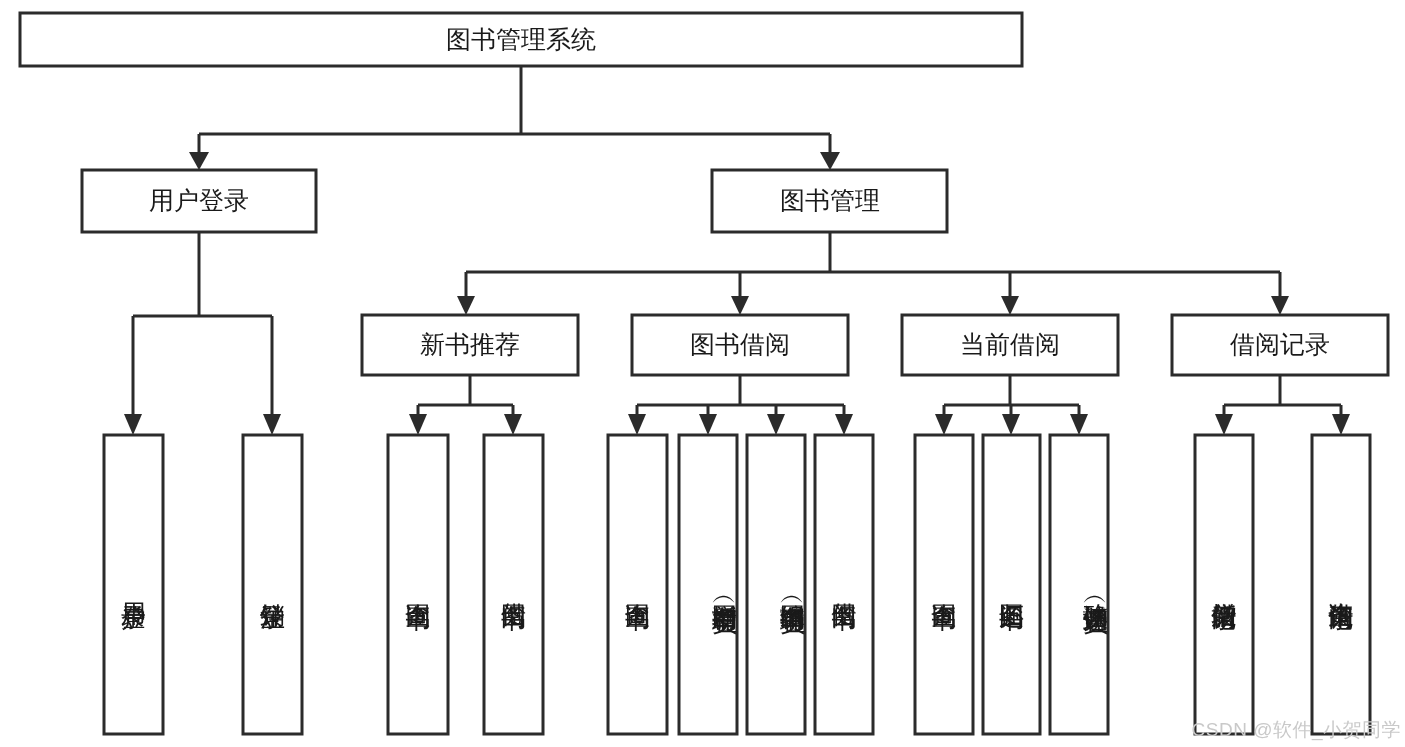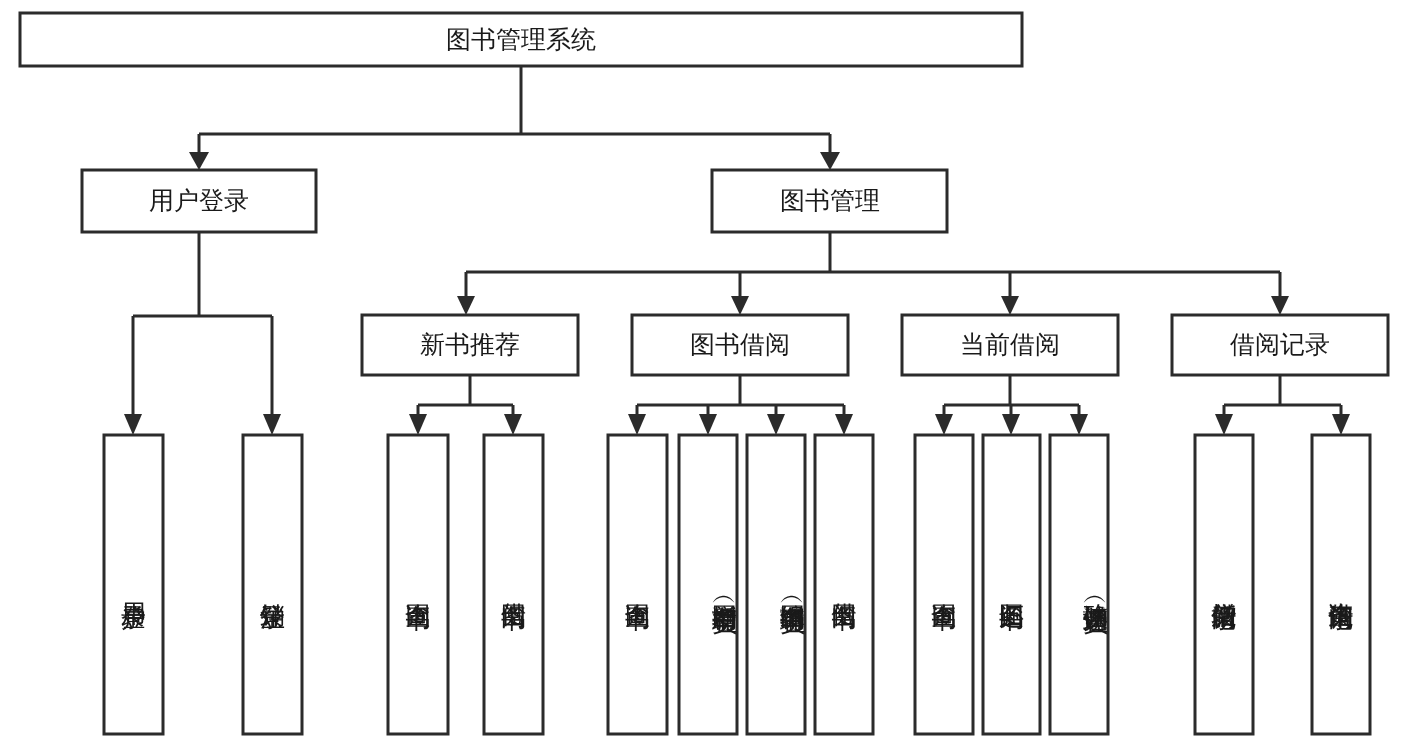--- a/index.html
+++ b/index.html
@@ -210,14 +210,15 @@
   <div class="vlabel" style="left:915px; top:435px; width:58px; height:299px;">查询图书</div>
 
   <div class="vlabel" style="left:983px; top:435px; width:57px; height:299px;">归还图书</div>
 
   <div class="vlabel" style="left:1050px; top:435px; width:58px; height:299px; align-items:flex-start; padding-top:8px; box-sizing:border-box;">确认归还（管理员）</div>
 
   <div class="vlabel" style="left:1195px; top:435px; width:58px; height:299px;">新增借阅记录</div>
 
   <div class="vlabel" style="left:1312px; top:435px; width:58px; height:299px;">查询借阅记录</div>
 
+  <div class="watermark">CSDN @软件_小贺同学</div>
 
 </div>
 
 </body></html>

